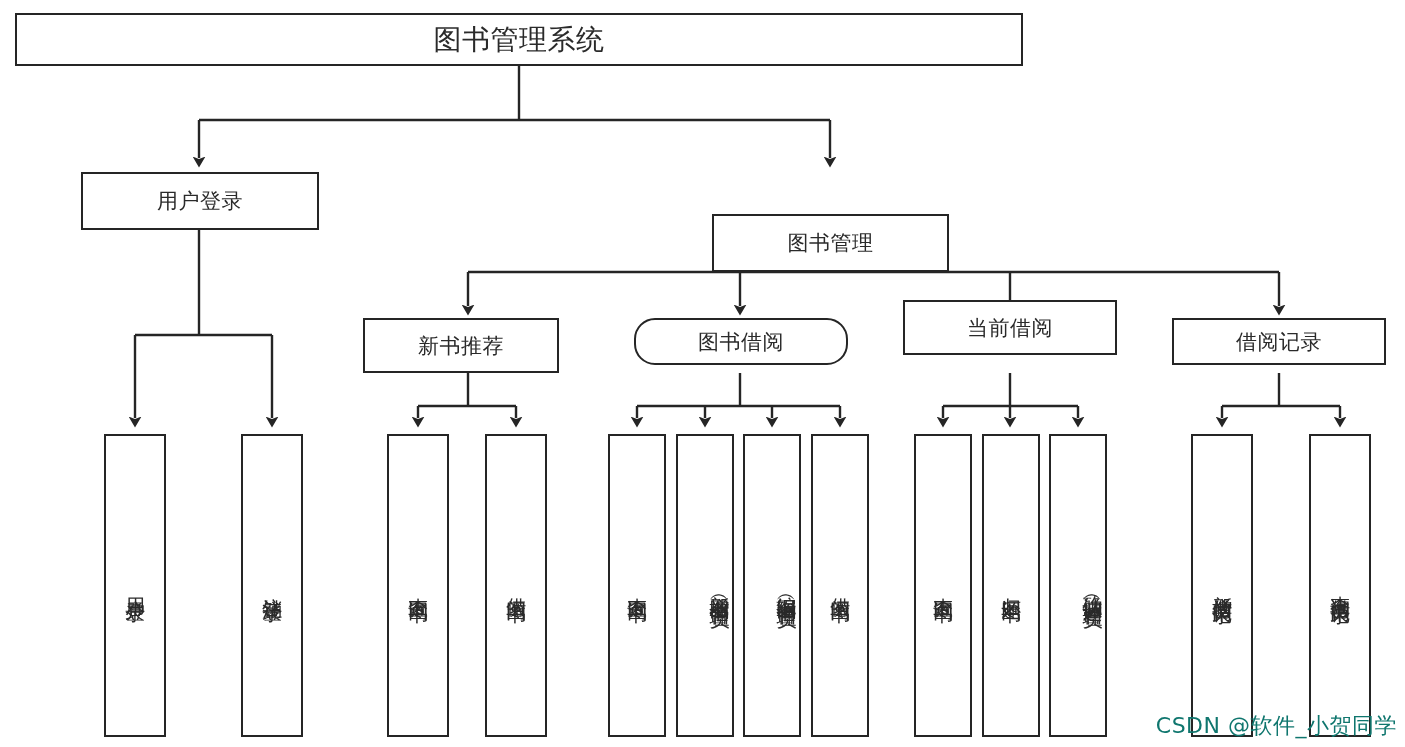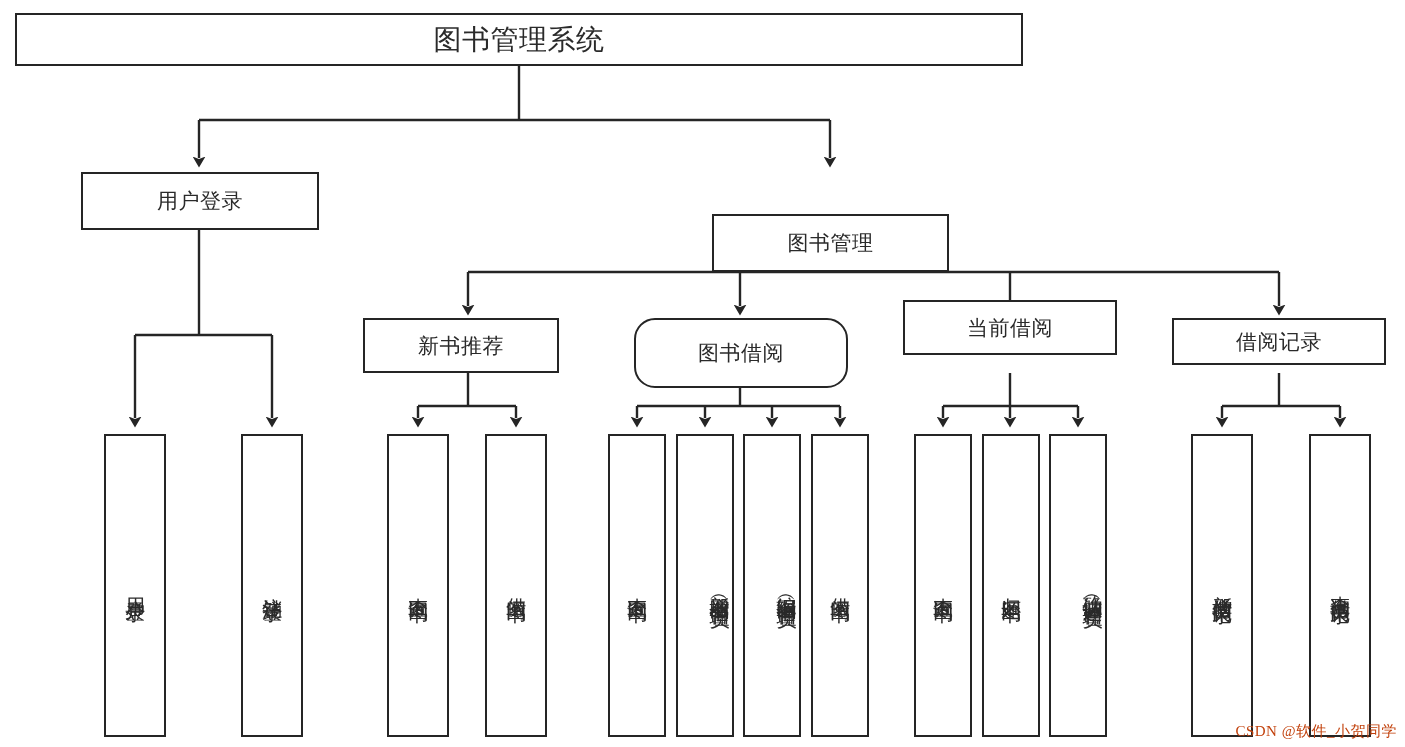--- a/index.html
+++ b/index.html
@@ -61,25 +61,24 @@
     stroke-width: 2.4;
     fill: none;
   }
   .arrowhead {
     fill: #252525;
   }
   #watermark {
     position: absolute;
     right: 8px;
     bottom: 6px;
-    font-size: 15px;
-    color: #c2410c;
+    font-size: 22px;
+    color: #0f766e;
     letter-spacing: 0.5px;
     white-space: nowrap;
-    font-family: Liberation Serif, serif;
   }
 </style>
 </head>
 <body>
 
 <div id="canvas">
 
   <svg class="wires" viewBox="0 0 1405 747">
     <defs>
       <marker id="arrow" markerWidth="11" markerHeight="13" refX="1.5" refY="6.5" orient="auto" markerUnits="userSpaceOnUse">
@@ -129,21 +128,21 @@
   </svg>
 
   <div class="node node-h node-root" style="left:15px; top:13px; width:1008px; height:53px;">图书管理系统</div>
 
   <div class="node node-h" style="left:81px; top:172px; width:238px; height:58px;">用户登录</div>
 
   <div class="node node-h" style="left:712px; top:172px; width:237px; height:58px;margin-top:42px;">图书管理</div>
 
   <div class="node node-h" style="left:363px; top:318px; width:196px; height:55px;">新书推荐</div>
 
-  <div class="node node-h" style="left:634px; top:318px; width:214px; height:70px;border-radius:21px;">图书借阅</div>
+  <div class="node node-h" style="left:634px; top:318px; width:214px; height:47px;border-radius:21px;">图书借阅</div>
 
   <div class="node node-h" style="left:903px; top:300px; width:214px; height:55px;">当前借阅</div>
 
   <div class="node node-h" style="left:1172px; top:318px; width:214px; height:47px;">借阅记录</div>
 
   <div class="node node-v" style="left:104px; top:434px; width:62px; height:303px; align-items:center;">用户登录</div>
 
   <div class="node node-v" style="left:241px; top:434px; width:62px; height:303px; align-items:center;">注销登录</div>
 
   <div class="node node-v" style="left:387px; top:434px; width:62px; height:303px; align-items:center;">查询图书</div>

